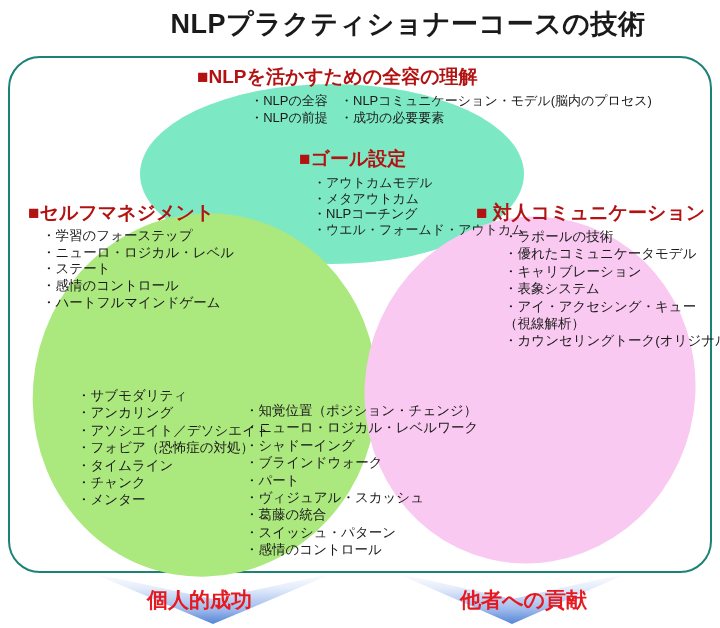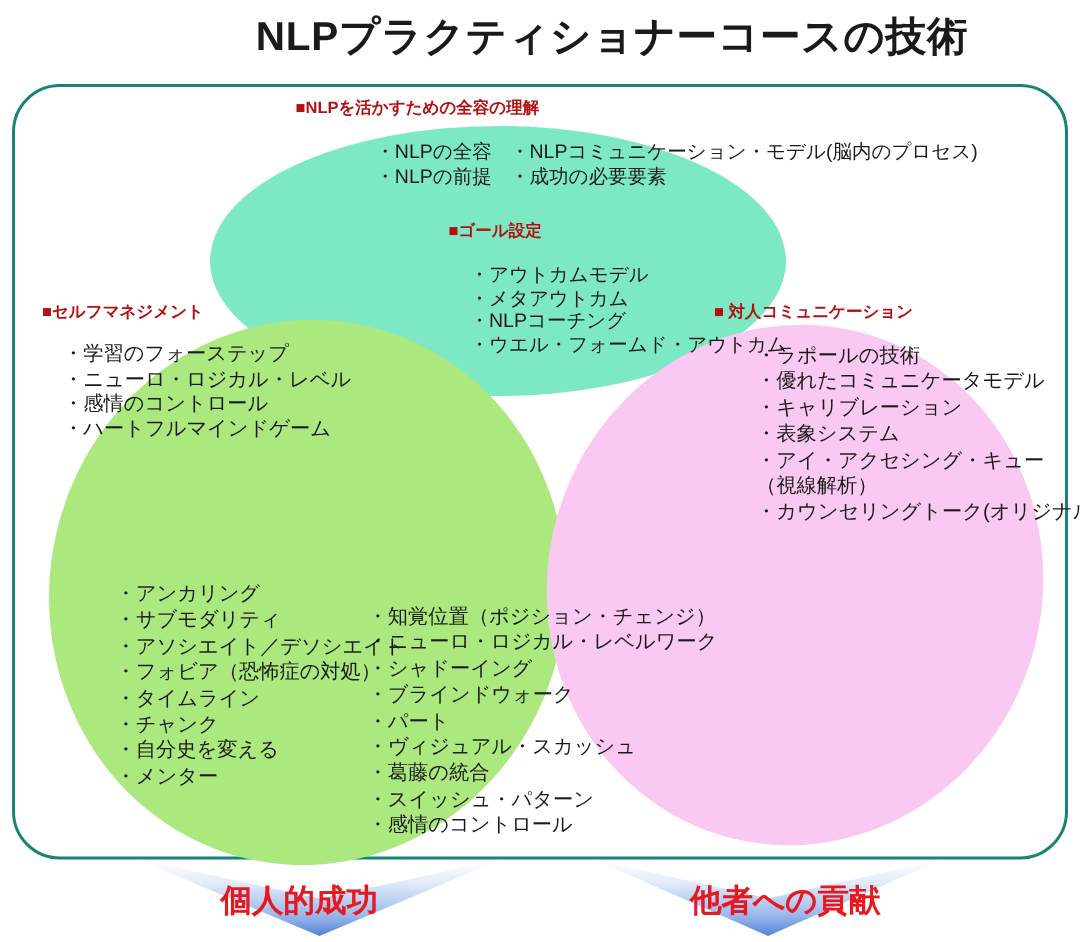--- a/index.html
+++ b/index.html
@@ -24,21 +24,21 @@
          border:2px solid var(--frame-teal);border-radius:32px;background:transparent;z-index:0;}
 
   .ellipse{position:absolute;border-radius:50%;}
   .el-teal {left:140px;top:84px;width:384px;height:180px;background:var(--ellipse-teal);z-index:1;}
   .el-green{left:33px;top:213px;width:344px;height:364px;background:var(--ellipse-green);
             transform:rotate(10deg);z-index:2;}
   .el-pink {left:365px;top:216px;width:330px;height:348px;background:var(--ellipse-pink);
             transform:rotate(14deg);z-index:3;}
 
   .txt{position:absolute;z-index:10;white-space:nowrap;color:var(--text-black);}
-  .heading{font-size:11px;font-weight:bold;color:var(--heading-red);}
+  .heading{font-size:19px;font-weight:bold;color:var(--heading-red);}
 
   .h-overview{left:197px;top:64px;}
   .ov-cols{left:238px;top:93px;display:flex;font-size:13px;line-height:16.5px;}
   .ov-c1{width:102px;text-align:center;}
 
   .h-goal{left:299px;top:146px;}
   .goal-list{left:313px;top:175px;font-size:13px;line-height:15.6px;}
 
   .h-self{left:28px;top:200px;}
   .self-list{left:42px;top:228px;font-size:13.5px;line-height:16.7px;}
@@ -90,43 +90,43 @@
       <div>・アウトカムモデル</div>
       <div>・メタアウトカム</div>
       <div>・NLPコーチング</div>
       <div>・ウエル・フォームド・アウトカム</div>
     </div>
 
   <div class="txt heading h-self">■セルフマネジメント</div>
   <div class="txt self-list">
       <div>・学習のフォーステップ</div>
       <div>・ニューロ・ロジカル・レベル</div>
+      <div>・ステート</div>
       <div>・感情のコントロール</div>
       <div>・ハートフルマインドゲーム</div>
     </div>
 
   <div class="txt heading h-inter">■ 対人コミュニケーション</div>
   <div class="txt inter-list">
       <div>・ラポールの技術</div>
       <div>・優れたコミュニケータモデル</div>
       <div>・キャリブレーション</div>
       <div>・表象システム</div>
       <div>・アイ・アクセシング・キュー</div>
       <div>（視線解析）</div>
       <div>・カウンセリングトーク(オリジナル)</div>
     </div>
 
   <div class="txt bl-list">
+      <div>・サブモダリティ</div>
       <div>・アンカリング</div>
-      <div>・サブモダリティ</div>
       <div>・アソシエイト／デソシエイト</div>
       <div>・フォビア（恐怖症の対処）</div>
       <div>・タイムライン</div>
       <div>・チャンク</div>
-      <div>・自分史を変える</div>
       <div>・メンター</div>
     </div>
   <div class="txt mid-list">
       <div>・知覚位置（ポジション・チェンジ）</div>
       <div>・ニューロ・ロジカル・レベルワーク</div>
       <div>・シャドーイング</div>
       <div>・ブラインドウォーク</div>
       <div>・パート</div>
       <div>・ヴィジュアル・スカッシュ</div>
       <div>・葛藤の統合</div>

